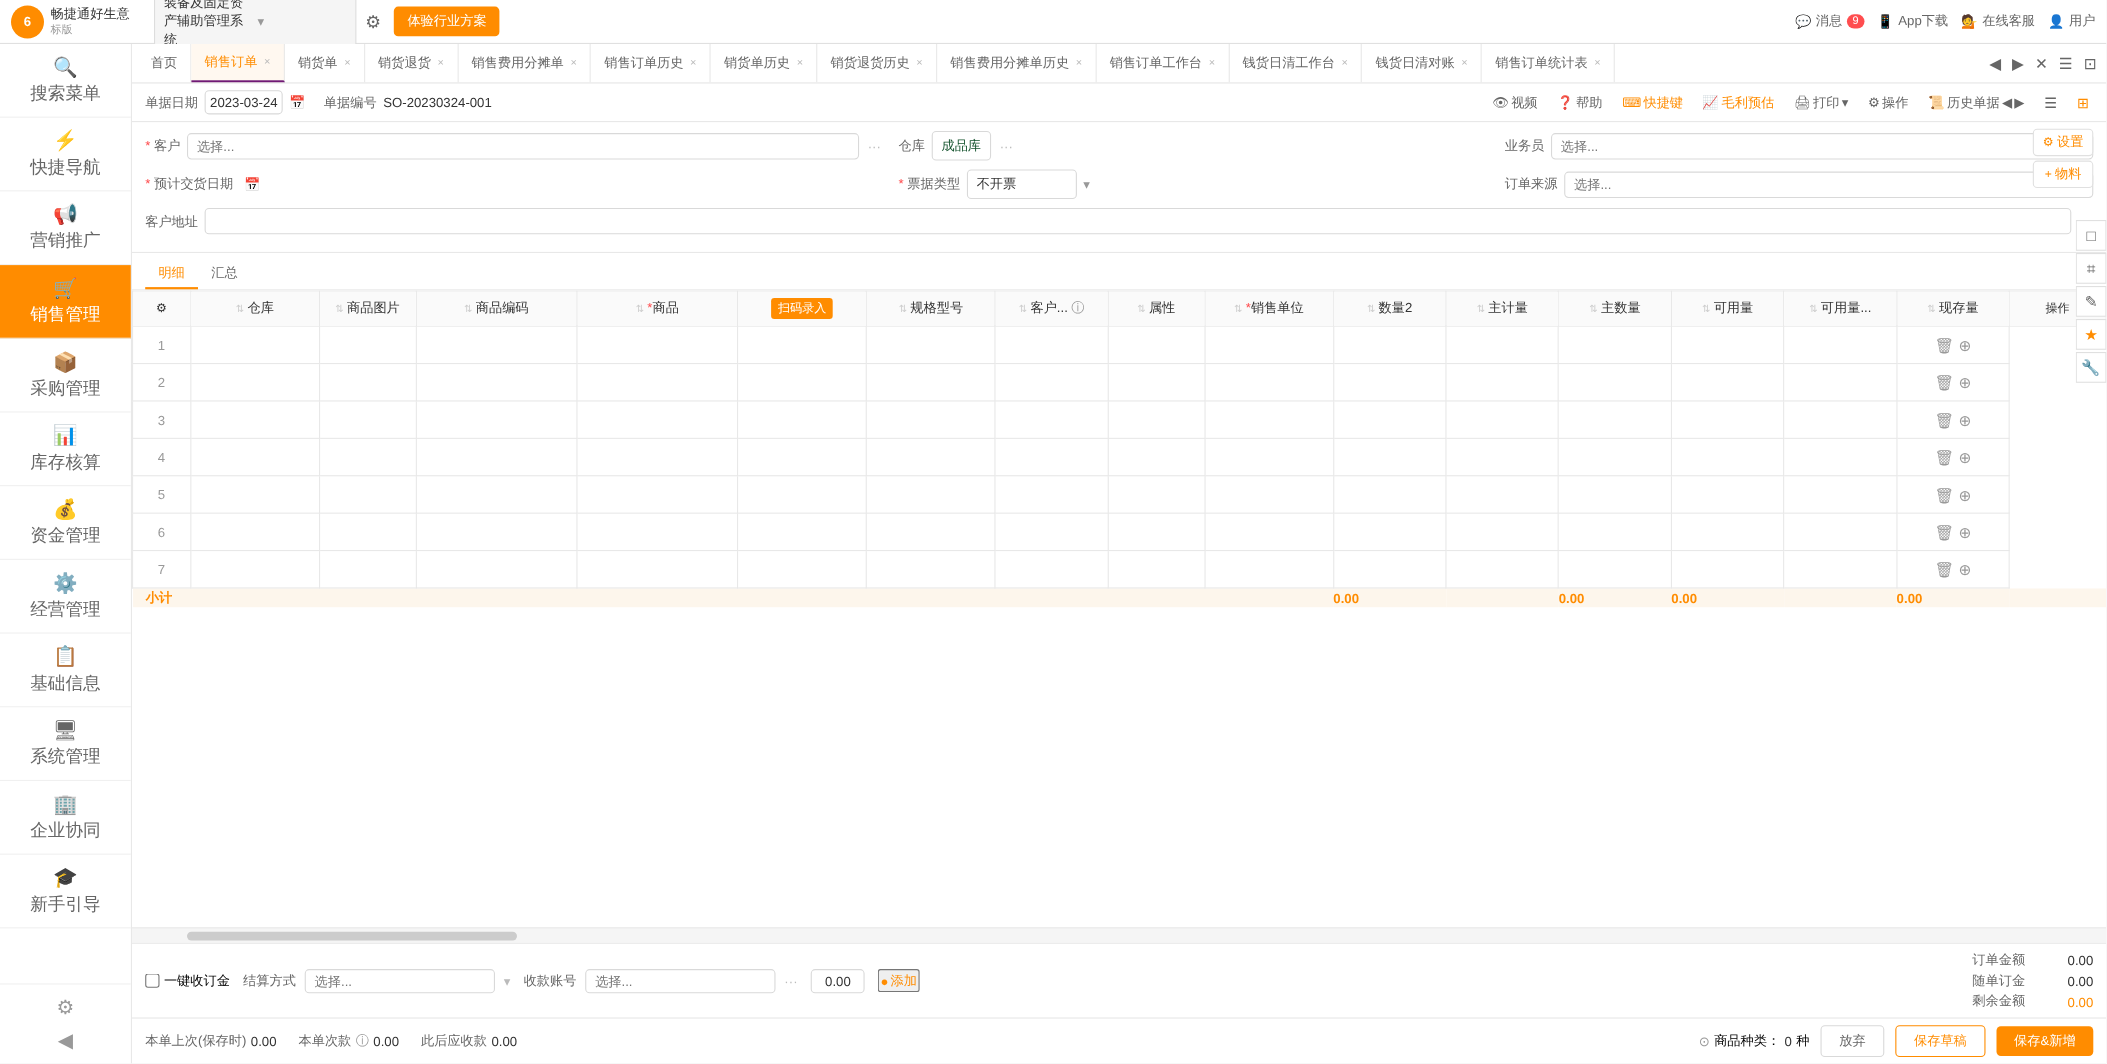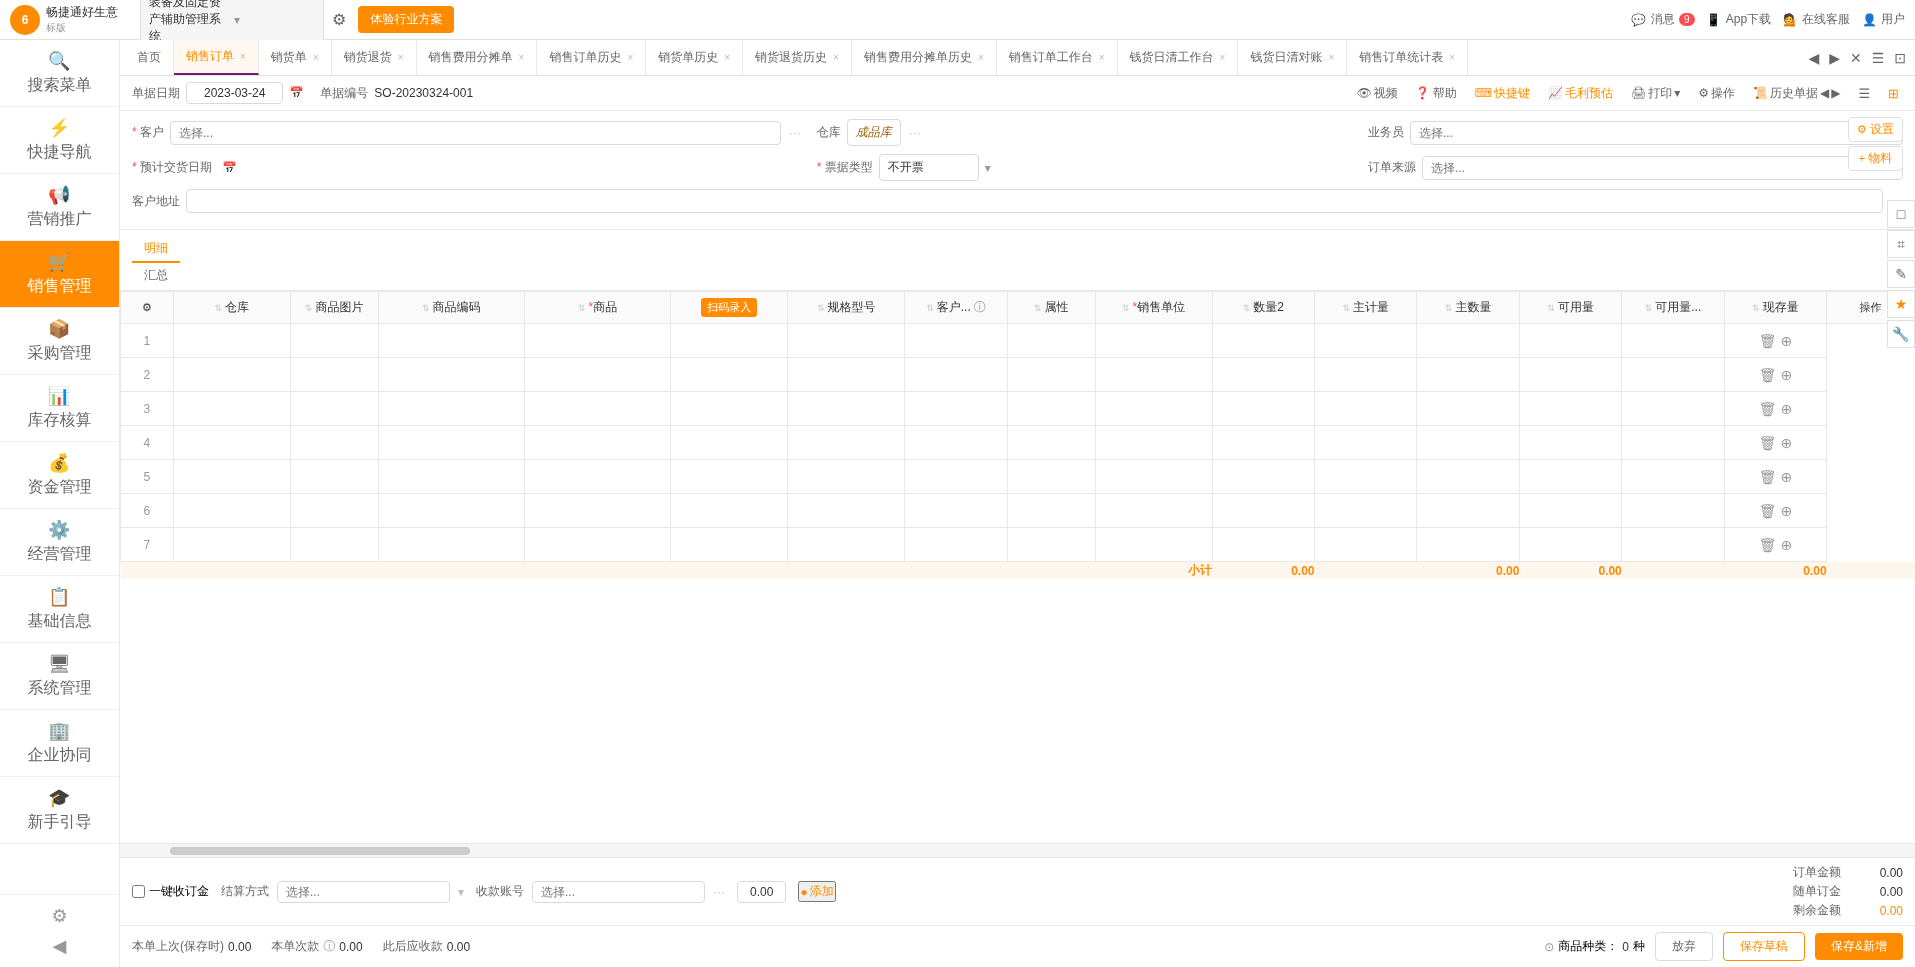--- a/index.html
+++ b/index.html
@@ -40,35 +40,35 @@
     
     .tab-bar { display: flex; align-items: center; background: #fff; border-bottom: 1px solid #e0e0e0; height: 36px; flex-shrink: 0; padding: 0 5px; overflow: hidden; }
     .tab { display: flex; align-items: center; padding: 0 12px; height: 100%; cursor: pointer; color: #666; border-right: 1px solid #e8e8e8; font-size: 12px; white-space: nowrap; flex-shrink: 0; }
     .tab.active { color: #ff8c00; background: #fff8f0; border-bottom: 2px solid #701a75; }
     .tab .close-x { margin-left: 6px; color: #bbb; font-size: 10px; }
     .tab-nav-btn { background: none; border: none; cursor: pointer; padding: 4px; color: #666; font-size: 14px; flex-shrink: 0; }
     .tab-actions { display: flex; align-items: center; margin-left: auto; gap: 2px; }
 
     
     .table-section { flex: 1; display: flex; flex-direction: column; overflow: hidden; background: #fff; }
-    .table-tabs { display: flex; align-items: flex-start; padding: 6px 12px 0; border-bottom: 1px solid #e8e8e8; background: #fff; flex-direction: column; }
+    .table-tabs { display: flex; align-items: flex-end; padding: 6px 12px 0; border-bottom: 1px solid #e8e8e8; background: #fff; }
     .table-tab { padding: 4px 12px; cursor: pointer; color: #666; border-bottom: 2px solid transparent; }
     .table-tab.active { color: #ff8c00; border-bottom: 2px solid #ff8c00; }
 
     .table-wrapper { flex: 1; overflow: auto; }
     table { width: 100%; border-collapse: collapse; table-layout: fixed; }
     thead th { background: #fafafa; border: 1px solid #e8e8e8; padding: 6px 4px; text-align: center; color: #333; font-weight: normal; white-space: nowrap; font-size: 11px; position: sticky; top: 0; z-index: 2; }
     thead th .sort-arrows { color: #ccc; font-size: 9px; }
     tbody td { border: 1px solid #e8e8e8; padding: 4px; text-align: center; color: #333; height: 34px; }
     .row-num { color: #999; }
     .action-cell { display: flex; align-items: center; justify-content: center; gap: 4px; }
     .action-icon { cursor: pointer; color: #999; font-size: 14px; }
 
     
-    .summary-row td { background: #fdf6ec; color: #ff8c00; font-weight: bold; text-align: right; }
+    .summary-row td { background: #fdf6ec; color: #ff8c00; font-weight: bold; }
     .summary-label { text-align: left; padding-left: 12px; }
 
     
     .scroll-bar-area { height: 14px; background: #f5f5f5; border-top: 1px solid #e8e8e8; }
 
     
     .bottom-form { padding: 6px 12px; background: #fff; border-top: 1px solid #e8e8e8; display: flex; align-items: center; gap: 12px; flex-shrink: 0; }
     .payment-fields { display: flex; align-items: center; gap: 8px; }
     .payment-input { border: 1px solid #d9d9d9; border-radius: 4px; padding: 3px 8px; min-width: 80px; }
     .add-btn { color: #ff8c00; cursor: pointer; display: flex; align-items: center; gap: 2px; }
@@ -280,21 +280,21 @@
         <button class="tab-nav-btn">▶</button>
         <button class="tab-nav-btn">✕</button>
         <button class="tab-nav-btn">☰</button>
         <button class="tab-nav-btn">⊡</button>
       </div>
     </div>
 
     <div style="background:#fff; padding:6px 12px; border-bottom:1px solid #e8e8e8; display:flex; align-items:center; gap:16px; flex-shrink:0; position:relative;">
       <div style="display:flex;align-items:center;gap:6px;">
         <label style="color:#666;">单据日期</label>
-        <span style="color:#333; border:1px solid #d9d9d9; border-radius:4px; padding:3px 17px;">2023-03-24</span>
+        <span style="color:#333; border:1px solid #d9d9d9; border-radius:4px; padding:3px 4px;">2023-03-24</span>
         <span style="color:#bbb; cursor:pointer;">📅</span>
       </div>
       <div style="display:flex;align-items:center;gap:6px;">
         <label style="color:#666;">单据编号</label>
         <span style="color:#333;">SO-20230324-001</span>
       </div>
       <div style="margin-left:auto; display:flex; align-items:center; gap:10px;">
         <span class="icon-btn">
           <span>👁</span>
           <span>视频</span>
@@ -337,21 +337,21 @@
         <div class="fl-item">
           <span class="fl-label">
             <span style="color:#ff4d4f;">*</span>
             <span>客户</span>
           </span>
           <input class="fl-value" type="text" style="min-width: 200px;" placeholder="选择...">
           <span class="fl-dots">···</span>
         </div>
         <div class="fl-item" style="flex:0.8;">
           <span class="fl-label">仓库</span>
-          <span style="color:#a16207; padding:4px 8px; border:1px solid #d9d9d9; border-radius:4px; background:#fff;font-style:italic;">成品库</span>
+          <span style="color:#14532d; padding:4px 8px; border:1px solid #d9d9d9; border-radius:4px; background:#fff;">成品库</span>
           <span class="fl-dots">···</span>
         </div>
         <div class="fl-item" style="flex:0.8;">
           <span class="fl-label">业务员</span>
           <input class="fl-value" type="text" style="min-width: 180px;" placeholder="选择...">
         </div>
         <div style="position:absolute;right:0;top:-2px;display:flex;flex-direction:column;gap:4px;">
           <button style="background:#fff;border:1px solid #e0e0e0;border-radius:4px;padding:3px 8px;cursor:pointer;color:#ff8c00;font-size:11px;">
             ⚙ <span>设置</span>
           </button>

